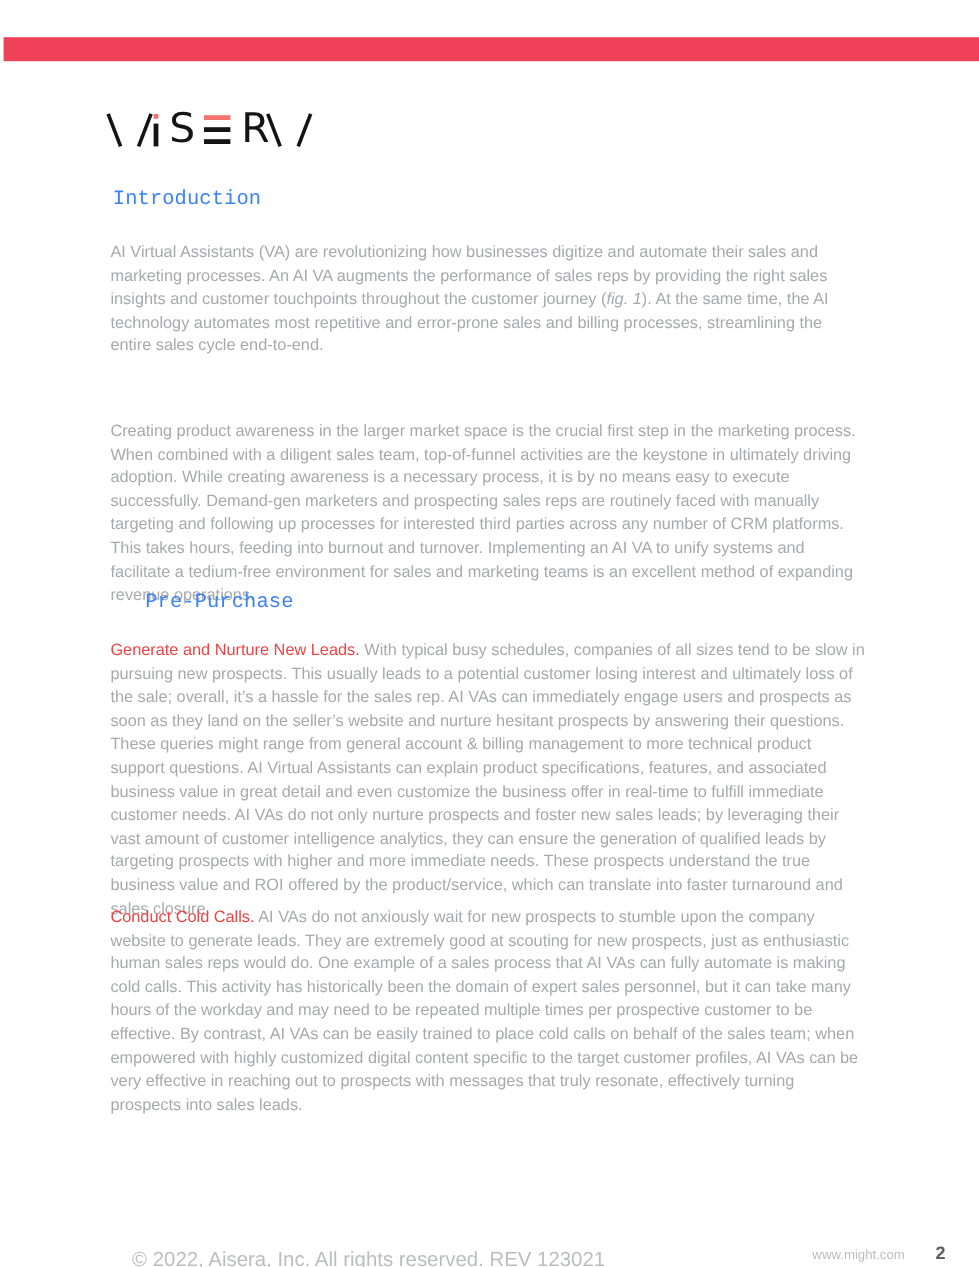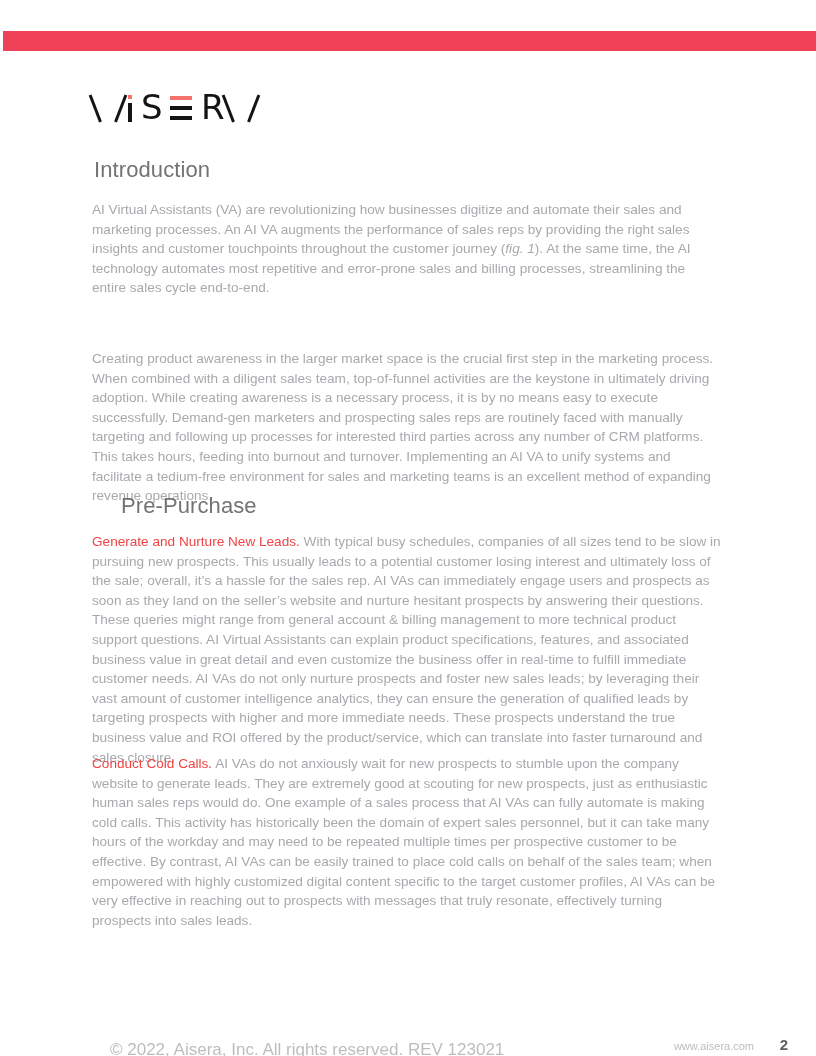--- a/index.html
+++ b/index.html
@@ -129,25 +129,25 @@
     font-weight: 400;
     color: #141414;
     font-family: "DejaVu Sans", sans-serif;
     letter-spacing: -1px;
   }
 
   
   .section-heading {
     position: absolute;
     left: 94px;
-    font-size: 22px;
+    font-size: 17px;
     font-weight: 400;
-    color: #737373;
+    color: #3b82f6;
     letter-spacing: 0.1px;
-    font-family: Liberation Sans, sans-serif;
+    font-family: Liberation Mono, monospace;
   }
   #h-introduction { top: 157px; }
   #h-prepurchase  { top: 493px; margin-left: 27px; }
 
   
   .body-block {
     position: absolute;
     left: 92px;
     width: 630px;
     font-size: 13.6px;
@@ -242,17 +242,17 @@
   <div class="body-block" id="p-leads">
     <span class="lead">Generate and Nurture New Leads.</span><span> With typical busy schedules, companies of all sizes tend to be slow in pursuing new prospects. This usually leads to a potential customer losing interest and ultimately loss of the sale; overall, it’s a hassle for the sales rep. AI VAs can immediately engage users and prospects as soon as they land on the seller’s website and nurture hesitant prospects by answering their questions. These queries might range from general account &amp; billing management to more technical product support questions. AI Virtual Assistants can explain product specifications, features, and associated business value in great detail and even customize the business offer in real-time to fulfill immediate customer needs. AI VAs do not only nurture prospects and foster new sales leads; by leveraging their vast amount of customer intelligence analytics, they can ensure the generation of qualified leads by targeting prospects with higher and more immediate needs. These prospects understand the true business value and ROI offered by the product/service, which can translate into faster turnaround and sales closure.</span>
   </div>
 
   <div class="body-block" id="p-cold">
     <span class="lead">Conduct Cold Calls.</span><span> AI VAs do not anxiously wait for new prospects to stumble upon the company website to generate leads. They are extremely good at scouting for new prospects, just as enthusiastic human sales reps would do. One example of a sales process that AI VAs can fully automate is making cold calls. This activity has historically been the domain of expert sales personnel, but it can take many hours of the workday and may need to be repeated multiple times per prospective customer to be effective. By contrast, AI VAs can be easily trained to place cold calls on behalf of the sales team; when empowered with highly customized digital content specific to the target customer profiles, AI VAs can be very effective in reaching out to prospects with messages that truly resonate, effectively turning prospects into sales leads.</span>
   </div>
 
   <div class="footer">
     <span class="footer-left">© 2022, Aisera, Inc. All rights reserved. REV 123021</span>
-    <span class="footer-right">www.aisera.com</span>
+    <span class="footer-right">www.might.com</span>
     <span class="page-number">2</span>
   </div>
 
 </div>
 
 </body></html>

